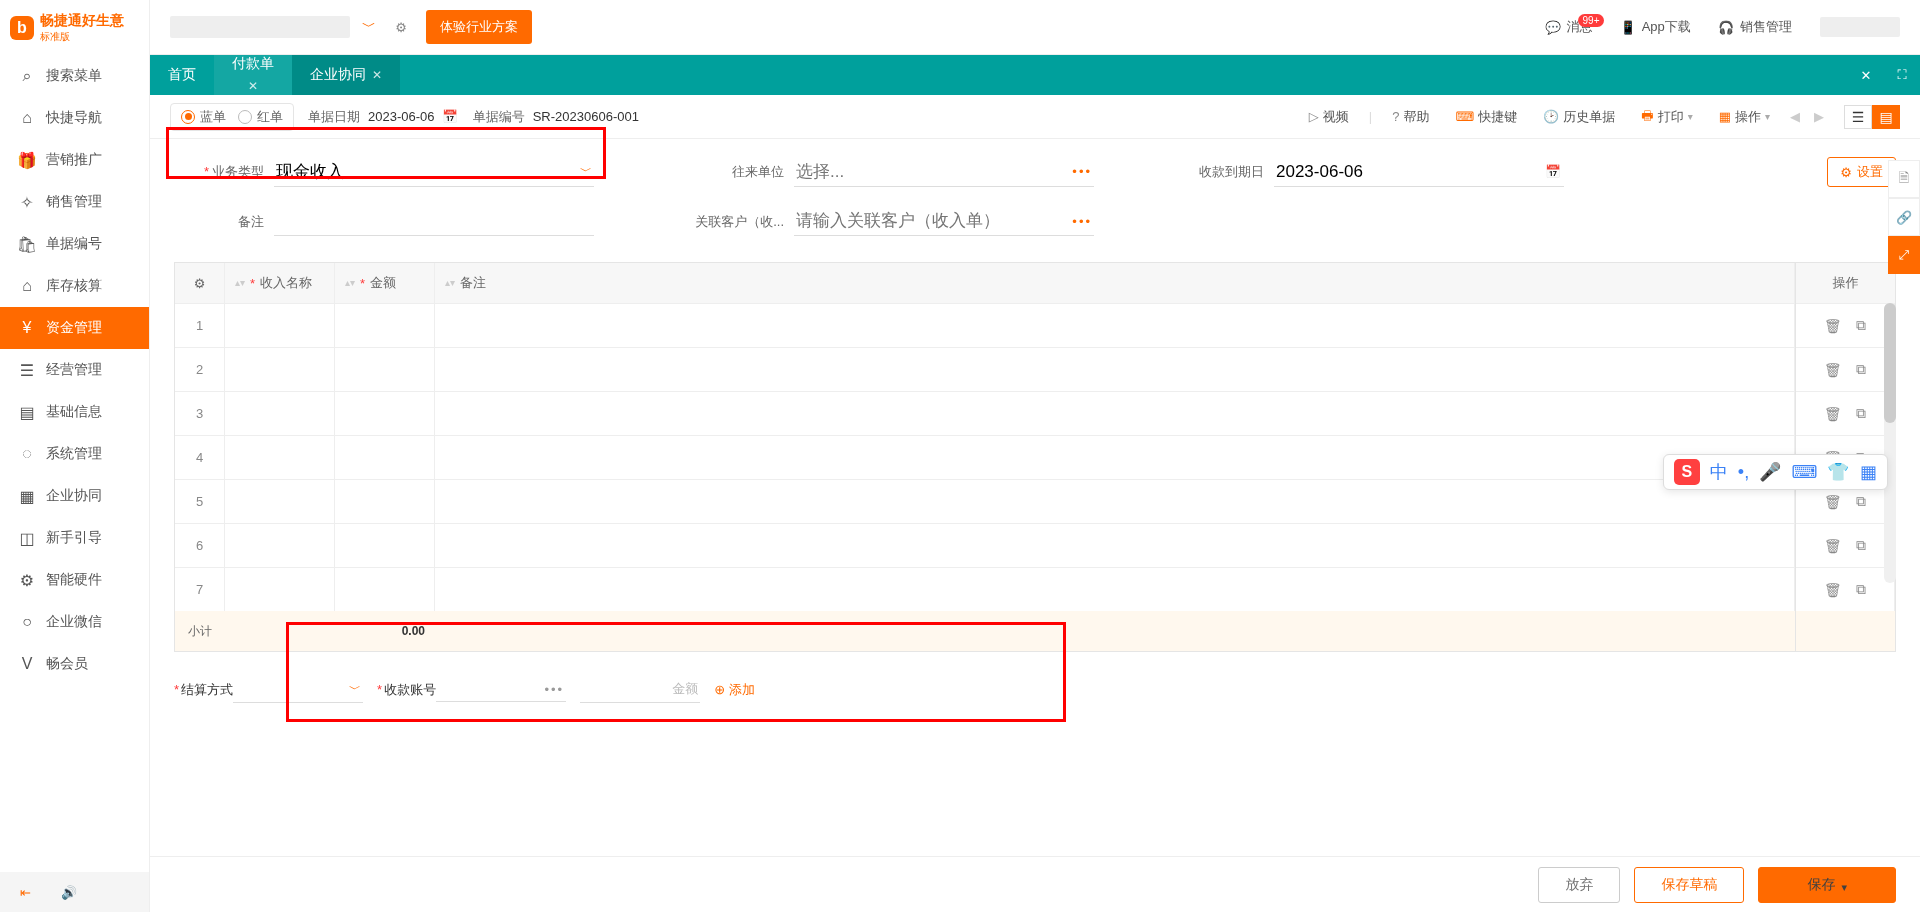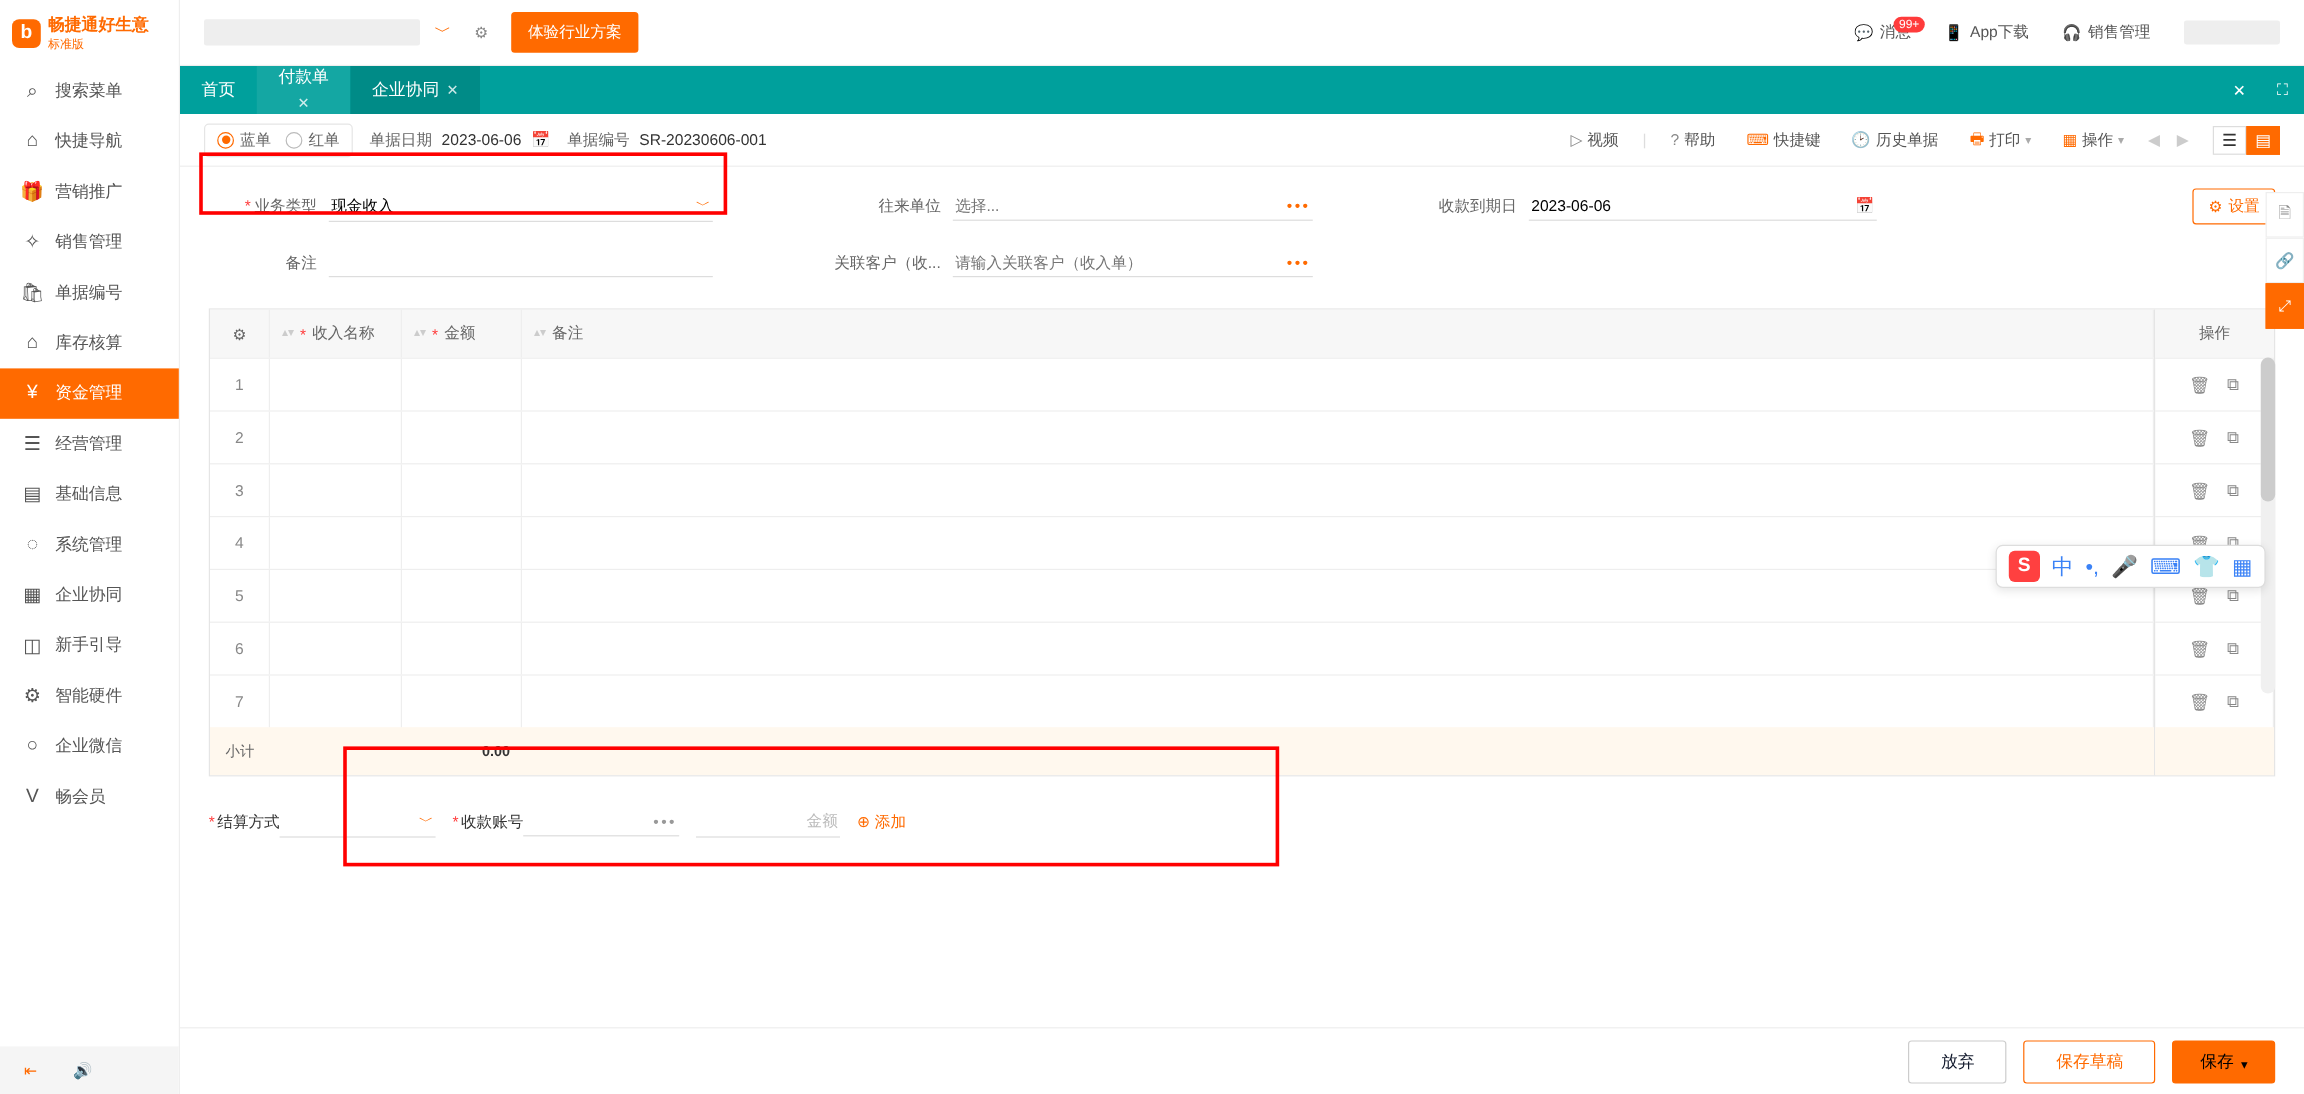--- a/index.html
+++ b/index.html
@@ -61,21 +61,21 @@
 .vt-btn { width: 28px; height: 24px; border: 1px solid #ddd; display: flex; align-items: center; justify-content: center; cursor: pointer; font-size: 14px; }
 .vt-btn.active { background: #ff6a00; color: #fff; border-color: #ff6a00; }
 
 
 .form-area { padding: 18px 24px 6px; }
 .form-row { display: flex; gap: 40px; margin-bottom: 20px; align-items: center; }
 .form-field { display: flex; align-items: center; gap: 10px; }
 .form-label { width: 90px; text-align: right; font-size: 13px; color: #666; }
 .form-label .req { color: #ff3b3b; margin-right: 3px; }
 .input-wrap { border-bottom: 1px solid #ddd; min-width: 300px; padding: 4px 2px; display: flex; align-items: center; justify-content: space-between; }
-.input-wrap input { border: none; outline: none; font-size: 13px; flex: 1; background: transparent; }
+.input-wrap input { border: none; outline: none; font-size: 17px; flex: 1; background: transparent; }
 .input-wrap .chev { color: #ff6a00; font-size: 12px; }
 .input-wrap .dots { color: #ff6a00; letter-spacing: 2px; }
 .settings-btn { border: 1px solid #ff6a00; color: #ff6a00; background: #fff; padding: 5px 12px; border-radius: 3px; display: flex; align-items: center; gap: 5px; cursor: pointer; font-size: 13px; }
 
 
 .hl-red1 { position: absolute; border: 3px solid #ff0000; pointer-events: none; }
 
 
 .table-wrap { margin: 0 24px; border: 1px solid #e5e5e5; }
 .tbl { display: flex; }
@@ -109,23 +109,23 @@
 .settle-label .req { color: #ff3b3b; margin-right: 2px; }
 .settle-input { border-bottom: 1px solid #ddd; min-width: 130px; padding: 4px 2px; display: flex; align-items: center; justify-content: space-between; }
 .settle-input .chev { color: #ff6a00; font-size: 12px; }
 .settle-input .dots { color: #999; letter-spacing: 2px; }
 .settle-input .ph { color: #bbb; }
 .add-link { color: #ff6a00; display: flex; align-items: center; gap: 4px; cursor: pointer; }
 
 
 .footer { position: absolute; bottom: 0; left: 0; right: 0; height: 56px; border-top: 1px solid #eee; display: flex; align-items: center; justify-content: flex-end; gap: 14px; padding: 0 24px; background: #fff; }
 .btn { padding: 8px 26px; border-radius: 3px; font-size: 14px; cursor: pointer; }
-.btn-plain { background: #fff; border: 1px solid #ccc; color: #0f172a; }
+.btn-plain { background: #fff; border: 1px solid #ccc; color: #737373; }
 .btn-outline { background: #fff; border: 1px solid #ff6a00; color: #ff6a00; }
-.btn-primary { background: #ff6a00; border: 1px solid #ff6a00; color: #000000; display: flex; align-items: flex-end; gap: 6px; padding: 8px 22px; }
+.btn-primary { background: #ff6a00; border: 1px solid #ff6a00; color: #404040; display: flex; align-items: flex-end; gap: 6px; padding: 8px 48px; }
 
 
 .right-float { position: absolute; right: 0; top: 160px; width: 32px; display: flex; flex-direction: column; }
 .rf-btn { width: 32px; height: 38px; background: #fff; border: 1px solid #eee; display: flex; align-items: center; justify-content: center; color: #888; cursor: pointer; }
 .rf-btn.active { background: #ff6a00; color: #fff; border-color: #ff6a00; }
 
 
 .vscroll { position: absolute; right: 24px; top: 250px; width: 12px; height: 280px; background: #f0f0f0; border-radius: 6px; }
 .vscroll-thumb { width: 100%; height: 120px; background: #ccc; border-radius: 6px; }
 

